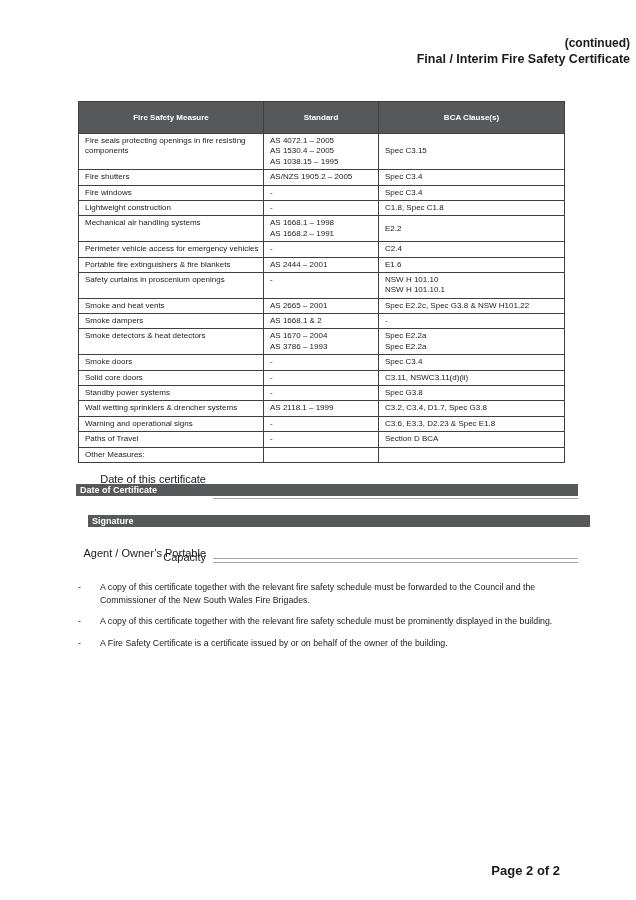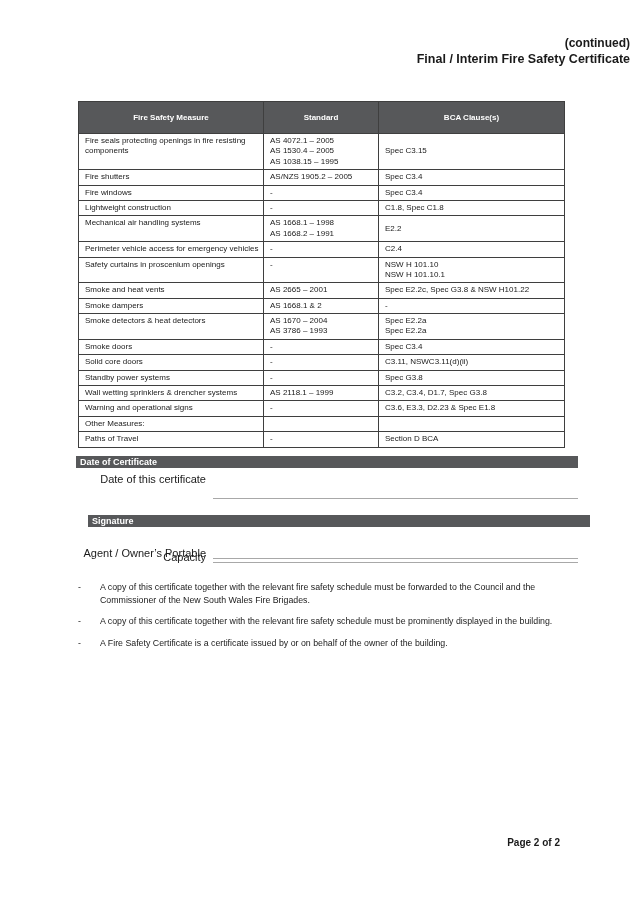--- a/index.html
+++ b/index.html
@@ -47,43 +47,43 @@
   td.c-bca      { vertical-align: middle; }
 
   .section-bar {
     position: absolute; left: 76px; width: 502px; height: 12px;
     background: var(--bar-bg);
     color: var(--bar-text);
     font-size: 9px; font-weight: bold;
     line-height: 12px;
     padding-left: 4px;
   }
-  .bar-date { top: 456px; }
+  .bar-date { top: 484px; }
   .bar-sig  { top: 515px; margin-left: 12px; }
 
   .field-row {
     position: absolute; left: 60px; width: 518px;
     display: flex; align-items: flex-end;
     font-size: 11px;
   }
   .field-label { width: 146px; text-align: right; line-height: 11px; }
   .field-line  { flex: 1; margin-left: 7px; border-bottom: 1px solid var(--line-color); min-height: 11px; font-size: 8.5px; }
   .row-date-label { top: 474px; height: 11px; }
   .row-date-line  { top: 488px; height: 11px; }
   .row-sig        { top: 548px; height: 11px; }
   .row-capacity   { top: 552px; height: 11px; }
 
   .notes { position: absolute; top: 581px; left: 60px; width: 510px; }
   .note-row { display: flex; margin-bottom: 9px; }
   .note-dash { width: 22px; margin-left: 18px; font-size: 8.8px; line-height: 12.5px; }
   .note-text { width: 464px; font-size: 8.8px; line-height: 12.5px; }
 
   .footer {
-    position: absolute; top: 837px; right: 76px;
-    font-size: 10px; font-weight: bold;
+    position: absolute; top: 863px; right: 76px;
+    font-size: 13px; font-weight: bold;
   }
 </style>
 </head>
 <body>
 
 <div class="title-block">
   <div class="continued">(continued)</div>
   <div class="doc-title">Final / Interim Fire Safety Certificate</div>
 </div>
 
@@ -125,20 +125,25 @@
         <td class="c-measure">Mechanical air handling systems</td>
         <td class="c-standard">AS 1668.1 – 1998<br>AS 1668.2 – 1991</td>
         <td class="c-bca">E2.2</td>
       </tr>
       <tr>
         <td class="c-measure">Perimeter vehicle access for emergency vehicles</td>
         <td class="c-standard">-</td>
         <td class="c-bca">C2.4</td>
       </tr>
       <tr>
+        <td class="c-measure">Portable fire extinguishers &amp; fire blankets</td>
+        <td class="c-standard">AS 2444 – 2001</td>
+        <td class="c-bca">E1.6</td>
+      </tr>
+      <tr>
         <td class="c-measure">Safety curtains in proscenium openings</td>
         <td class="c-standard">-</td>
         <td class="c-bca">NSW H 101.10<br>NSW H 101.10.1</td>
       </tr>
       <tr>
         <td class="c-measure">Smoke and heat vents</td>
         <td class="c-standard">AS 2665 – 2001</td>
         <td class="c-bca">Spec E2.2c, Spec G3.8 &amp; NSW H101.22</td>
       </tr>
       <tr>
@@ -170,28 +175,28 @@
         <td class="c-measure">Wall wetting sprinklers &amp; drencher systems</td>
         <td class="c-standard">AS 2118.1 – 1999</td>
         <td class="c-bca">C3.2, C3.4, D1.7, Spec G3.8</td>
       </tr>
       <tr>
         <td class="c-measure">Warning and operational signs</td>
         <td class="c-standard">-</td>
         <td class="c-bca">C3.6, E3.3, D2.23 &amp; Spec E1.8</td>
       </tr>
       <tr>
+        <td class="c-measure">Paths of Travel</td>
+        <td class="c-standard">-</td>
+        <td class="c-bca">Section D BCA</td>
+      </tr>
+      <tr>
         <td class="c-measure">Other Measures:</td>
         <td class="c-standard"></td>
         <td class="c-bca"></td>
-      </tr>
-      <tr>
-        <td class="c-measure">Paths of Travel</td>
-        <td class="c-standard">-</td>
-        <td class="c-bca">Section D BCA</td>
       </tr>
     </tbody>
 </table>
 
 <div class="section-bar bar-date">Date of Certificate</div>
 
 <div class="field-row row-date-label">
   <div class="field-label">Date of this certificate</div>
 </div>
 <div class="field-row row-date-line">

